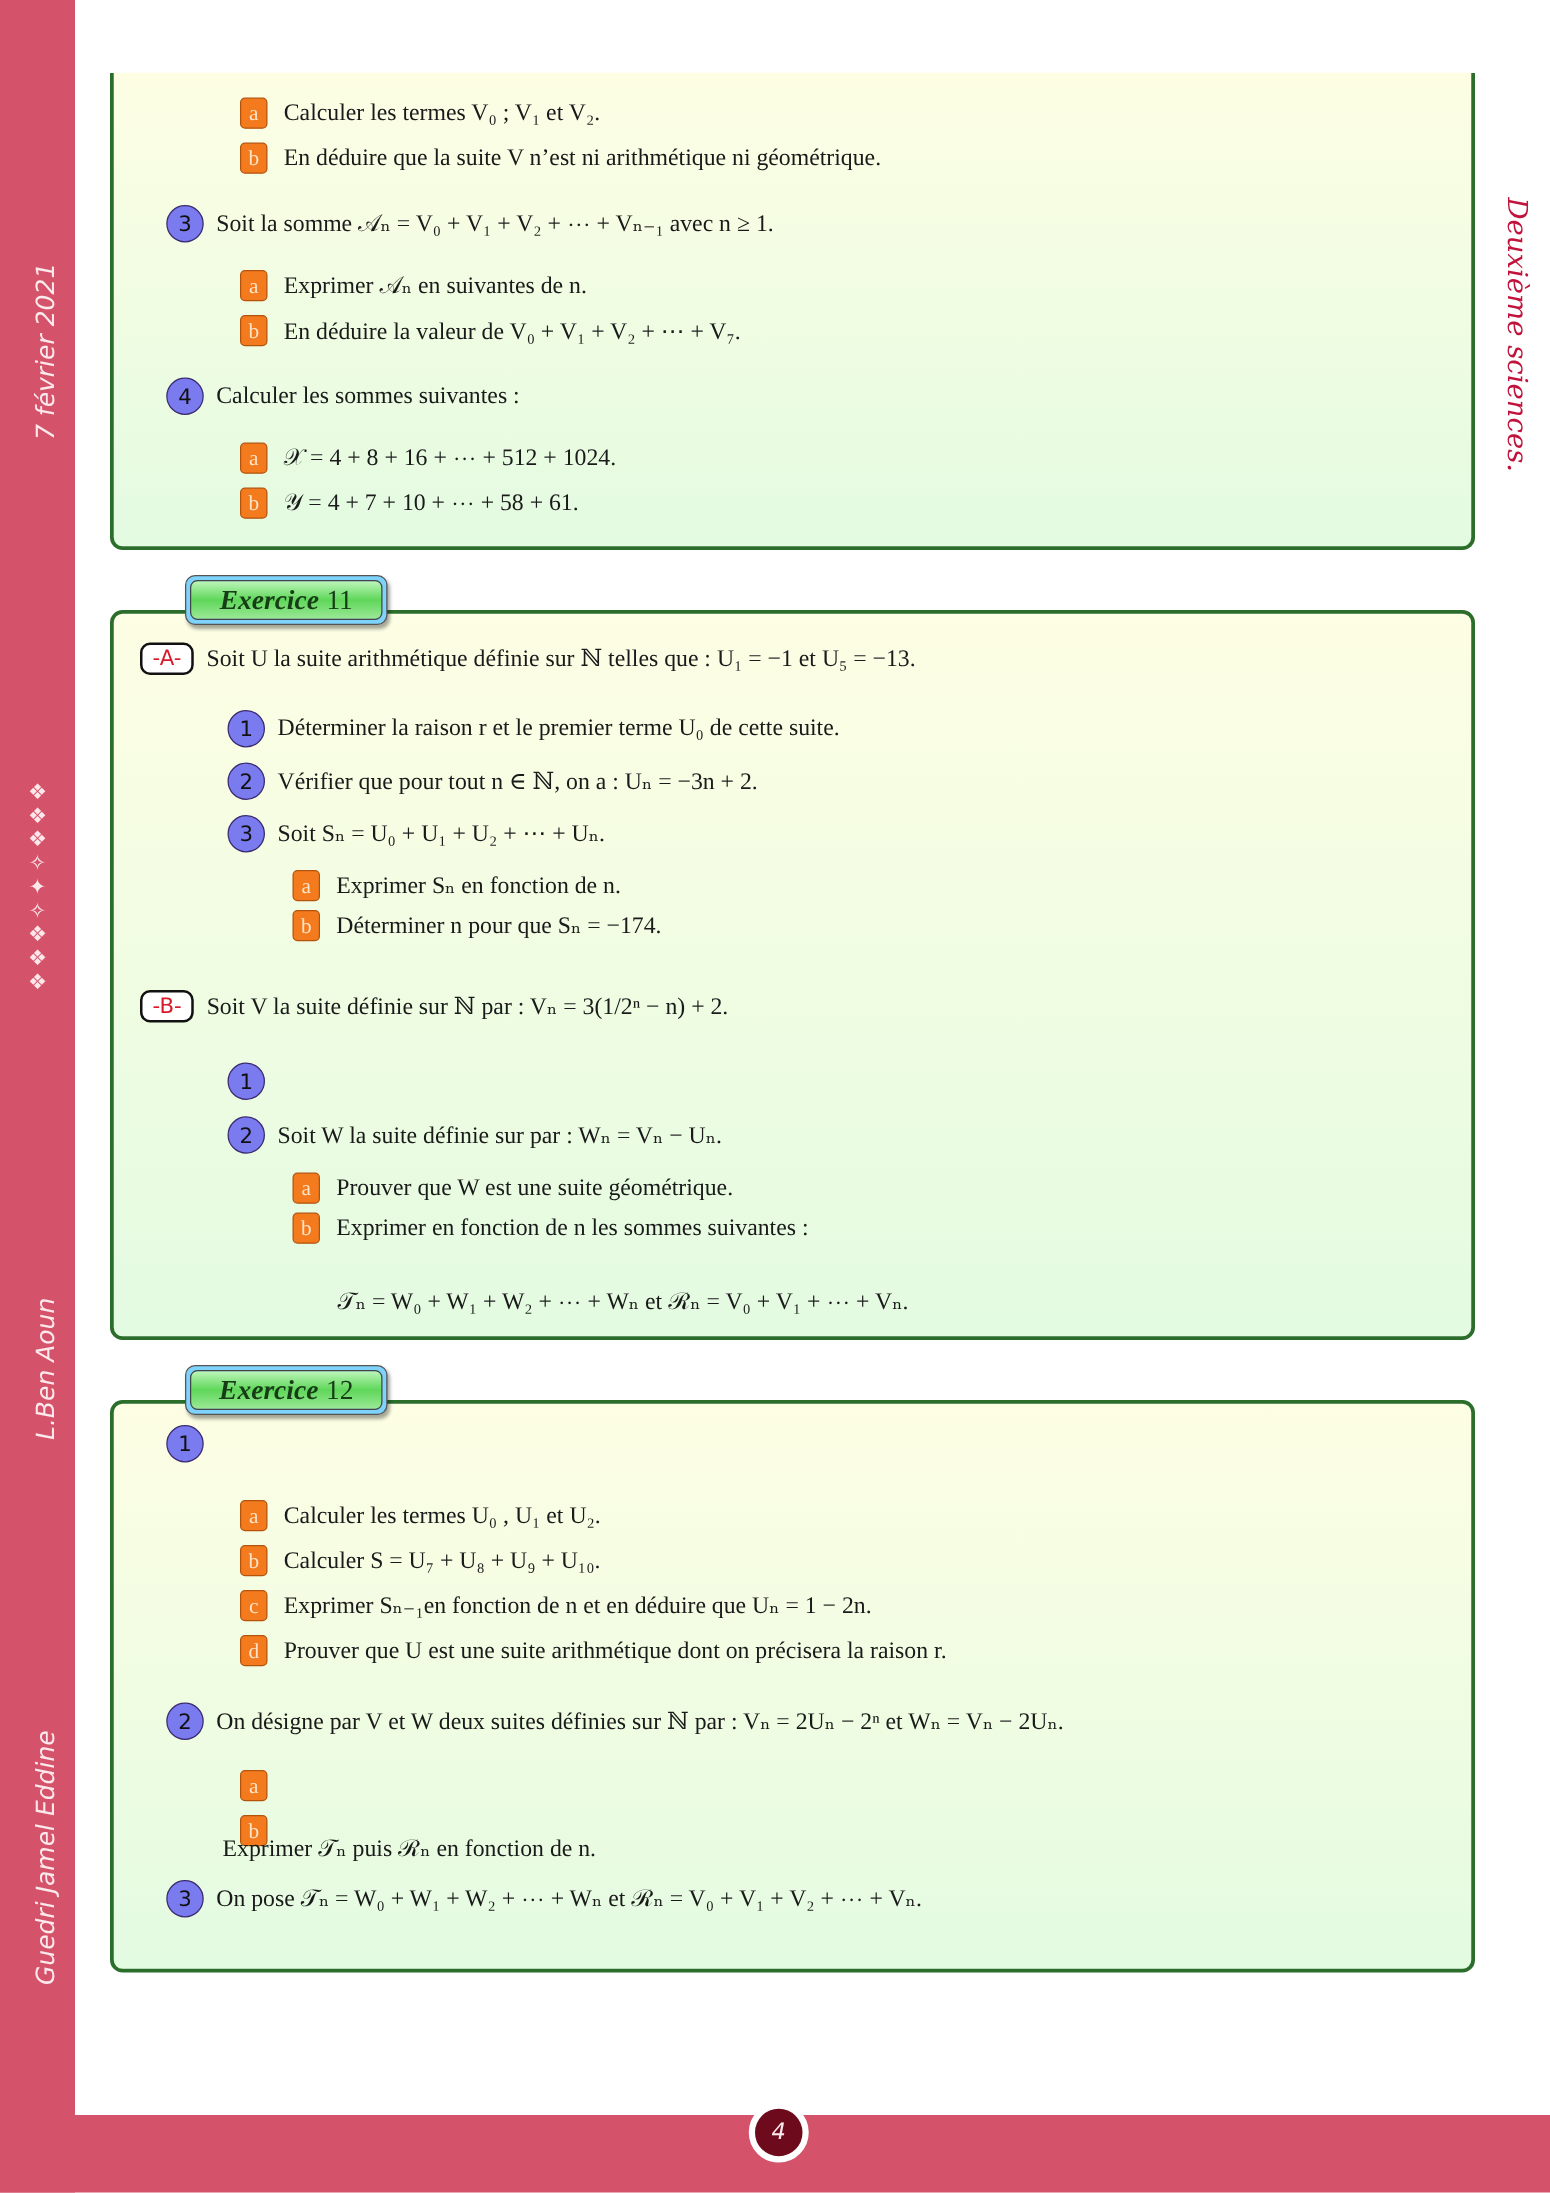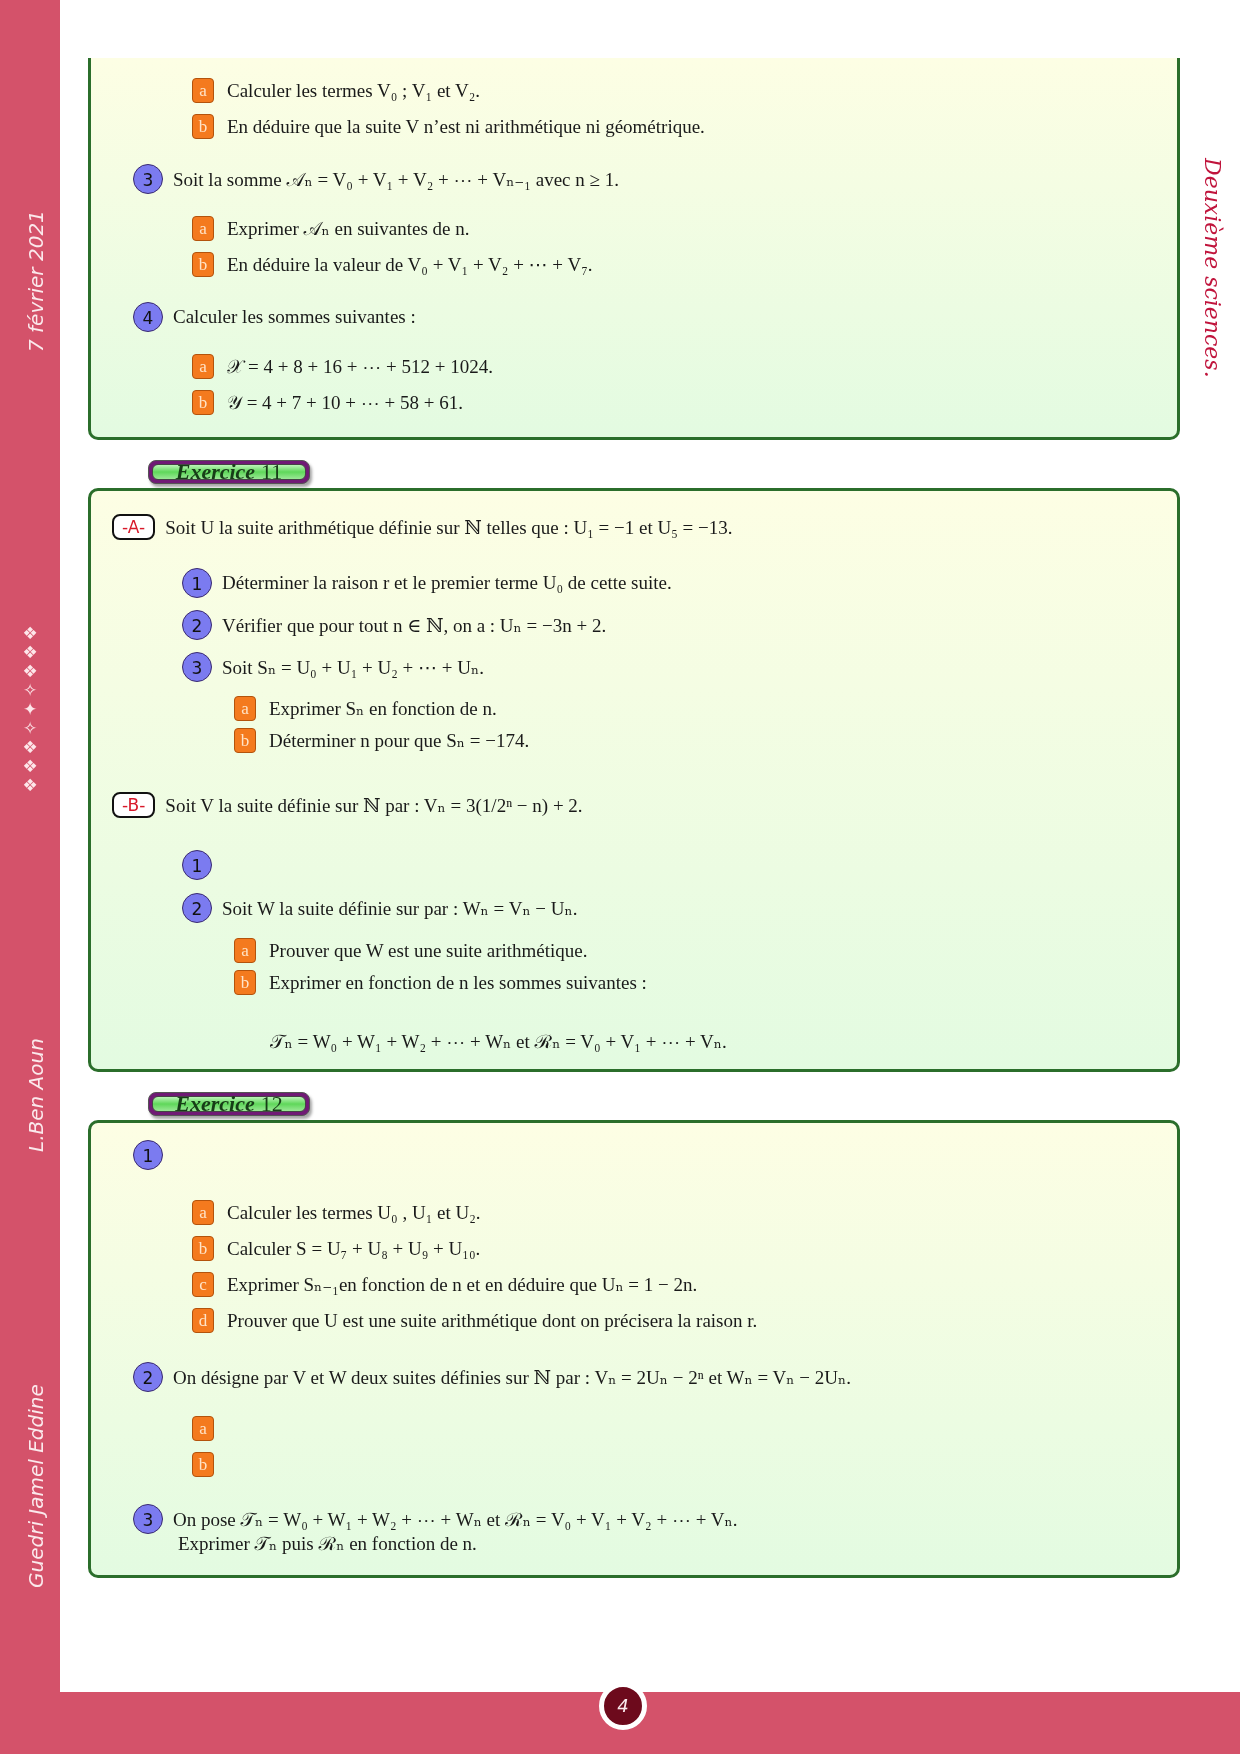--- a/index.html
+++ b/index.html
@@ -11,22 +11,22 @@
                font-size:20px; white-space:nowrap; transform-origin:left top; transform:rotate(-90deg); }
   .ornaments { position:absolute; left:18px; top:624px; width:24px; display:flex; flex-direction:column; align-items:center; color:#fde7ea; font-size:17px; line-height:19px; }
   .right-title { position:absolute; left:1200px; top:158px; writing-mode:vertical-rl; color:#c0143c;
                  font-family:"DejaVu Serif", serif; font-style:italic; font-size:22px; white-space:nowrap; }
   .page-num { position:absolute; left:599px; top:1682px; width:38px; height:38px; border-radius:50%;
               background:#6d0a1c; border:5px solid #ffffff; color:#fbe9ec; text-align:center; line-height:38px;
               font-family:"DejaVu Sans", sans-serif; font-style:italic; font-size:18px; }
   .box { position:absolute; left:88px; width:1092px; border:3px solid #2b6e2b; border-radius:10px;
          background:linear-gradient(180deg,#fdfee4 0%,#e3fbe1 100%); box-sizing:border-box; }
   .box.top { border-top:none; border-radius:0 0 10px 10px; }
-  .ex-title { position:absolute; left:148px; width:162px; height:24px; border:1px solid #555; border-radius:8px;
-              background:#701a75; padding:3px; box-sizing:border-box; box-shadow:2px 3px 3px rgba(0,0,0,0.35); }
+  .ex-title { position:absolute; left:148px; width:162px; height:40px; border:1px solid #555; border-radius:8px;
+              background:#7dd3fc; padding:3px; box-sizing:border-box; box-shadow:2px 3px 3px rgba(0,0,0,0.35); }
   .ex-title .inner { width:100%; height:100%; border:1px solid #444; border-radius:6px; box-sizing:border-box;
               background:linear-gradient(180deg,#bdf5b9 0%,#5fd75a 50%,#9be896 100%);
               display:flex; align-items:center; justify-content:center; font-size:22px; color:#173d17; }
   .ex-title .word { font-style:italic; font-weight:bold; margin-right:6px; }
   .line { position:absolute; font-size:19px; white-space:nowrap; display:flex; align-items:center; }
   .num { display:inline-block; width:30px; height:30px; border-radius:50%; background:#7b7bf0; border:1.5px solid #3a2a70;
          color:#111; font-family:"DejaVu Sans", sans-serif; font-size:17px; text-align:center; line-height:30px; margin-right:10px; box-sizing:border-box; }
   .let { display:inline-block; width:22px; height:25px; border-radius:4px; background:#f47a1e; border:1px solid #b3530c;
          color:#ffe4c8; font-size:17px; text-align:center; line-height:23px; margin-right:13px; box-sizing:border-box; }
   .part { display:inline-block; padding:1px 8px; border:2px solid #111; border-radius:8px; color:#d8192a;
@@ -127,21 +127,21 @@
 </div>
 <div class="line" style="left:182px; top:850px;">
   <span class="num">1</span>
 </div>
 <div class="line" style="left:182px; top:893px;">
   <span class="num">2</span>
   <span>Soit W la suite définie sur par : Wₙ = Vₙ − Uₙ.</span>
 </div>
 <div class="line" style="left:234px; top:938px;">
   <span class="let">a</span>
-  <span>Prouver que W est une suite arithmétique.</span>
+  <span>Prouver que W est une suite géométrique.</span>
 </div>
 <div class="line" style="left:234px; top:970px;">
   <span class="let">b</span>
   <span>Exprimer en fonction de n les sommes suivantes :</span>
 </div>
 <div class="line" style="left:270px; top:1030px;">
   <span>𝒯ₙ = W₀ + W₁ + W₂ + ⋯ + Wₙ  et  ℛₙ = V₀ + V₁ + ⋯ + Vₙ.</span>
 </div>
 
 <div class="box" style="top:1120px; height:458px;"></div>
@@ -177,15 +177,15 @@
 <div class="line" style="left:192px; top:1416px;">
   <span class="let">a</span>
 </div>
 <div class="line" style="left:192px; top:1452px;">
   <span class="let">b</span>
 </div>
 <div class="line" style="left:133px; top:1504px;">
   <span class="num">3</span>
   <span>On pose 𝒯ₙ = W₀ + W₁ + W₂ + ⋯ + Wₙ et ℛₙ = V₀ + V₁ + V₂ + ⋯ + Vₙ.</span>
 </div>
-<div class="line" style="left:178px; top:1532px;">
+<div class="line" style="left:178px; top:1468px;">
   <span>Exprimer 𝒯ₙ puis ℛₙ en fonction de n.</span>
 </div>
 
 </body></html>

